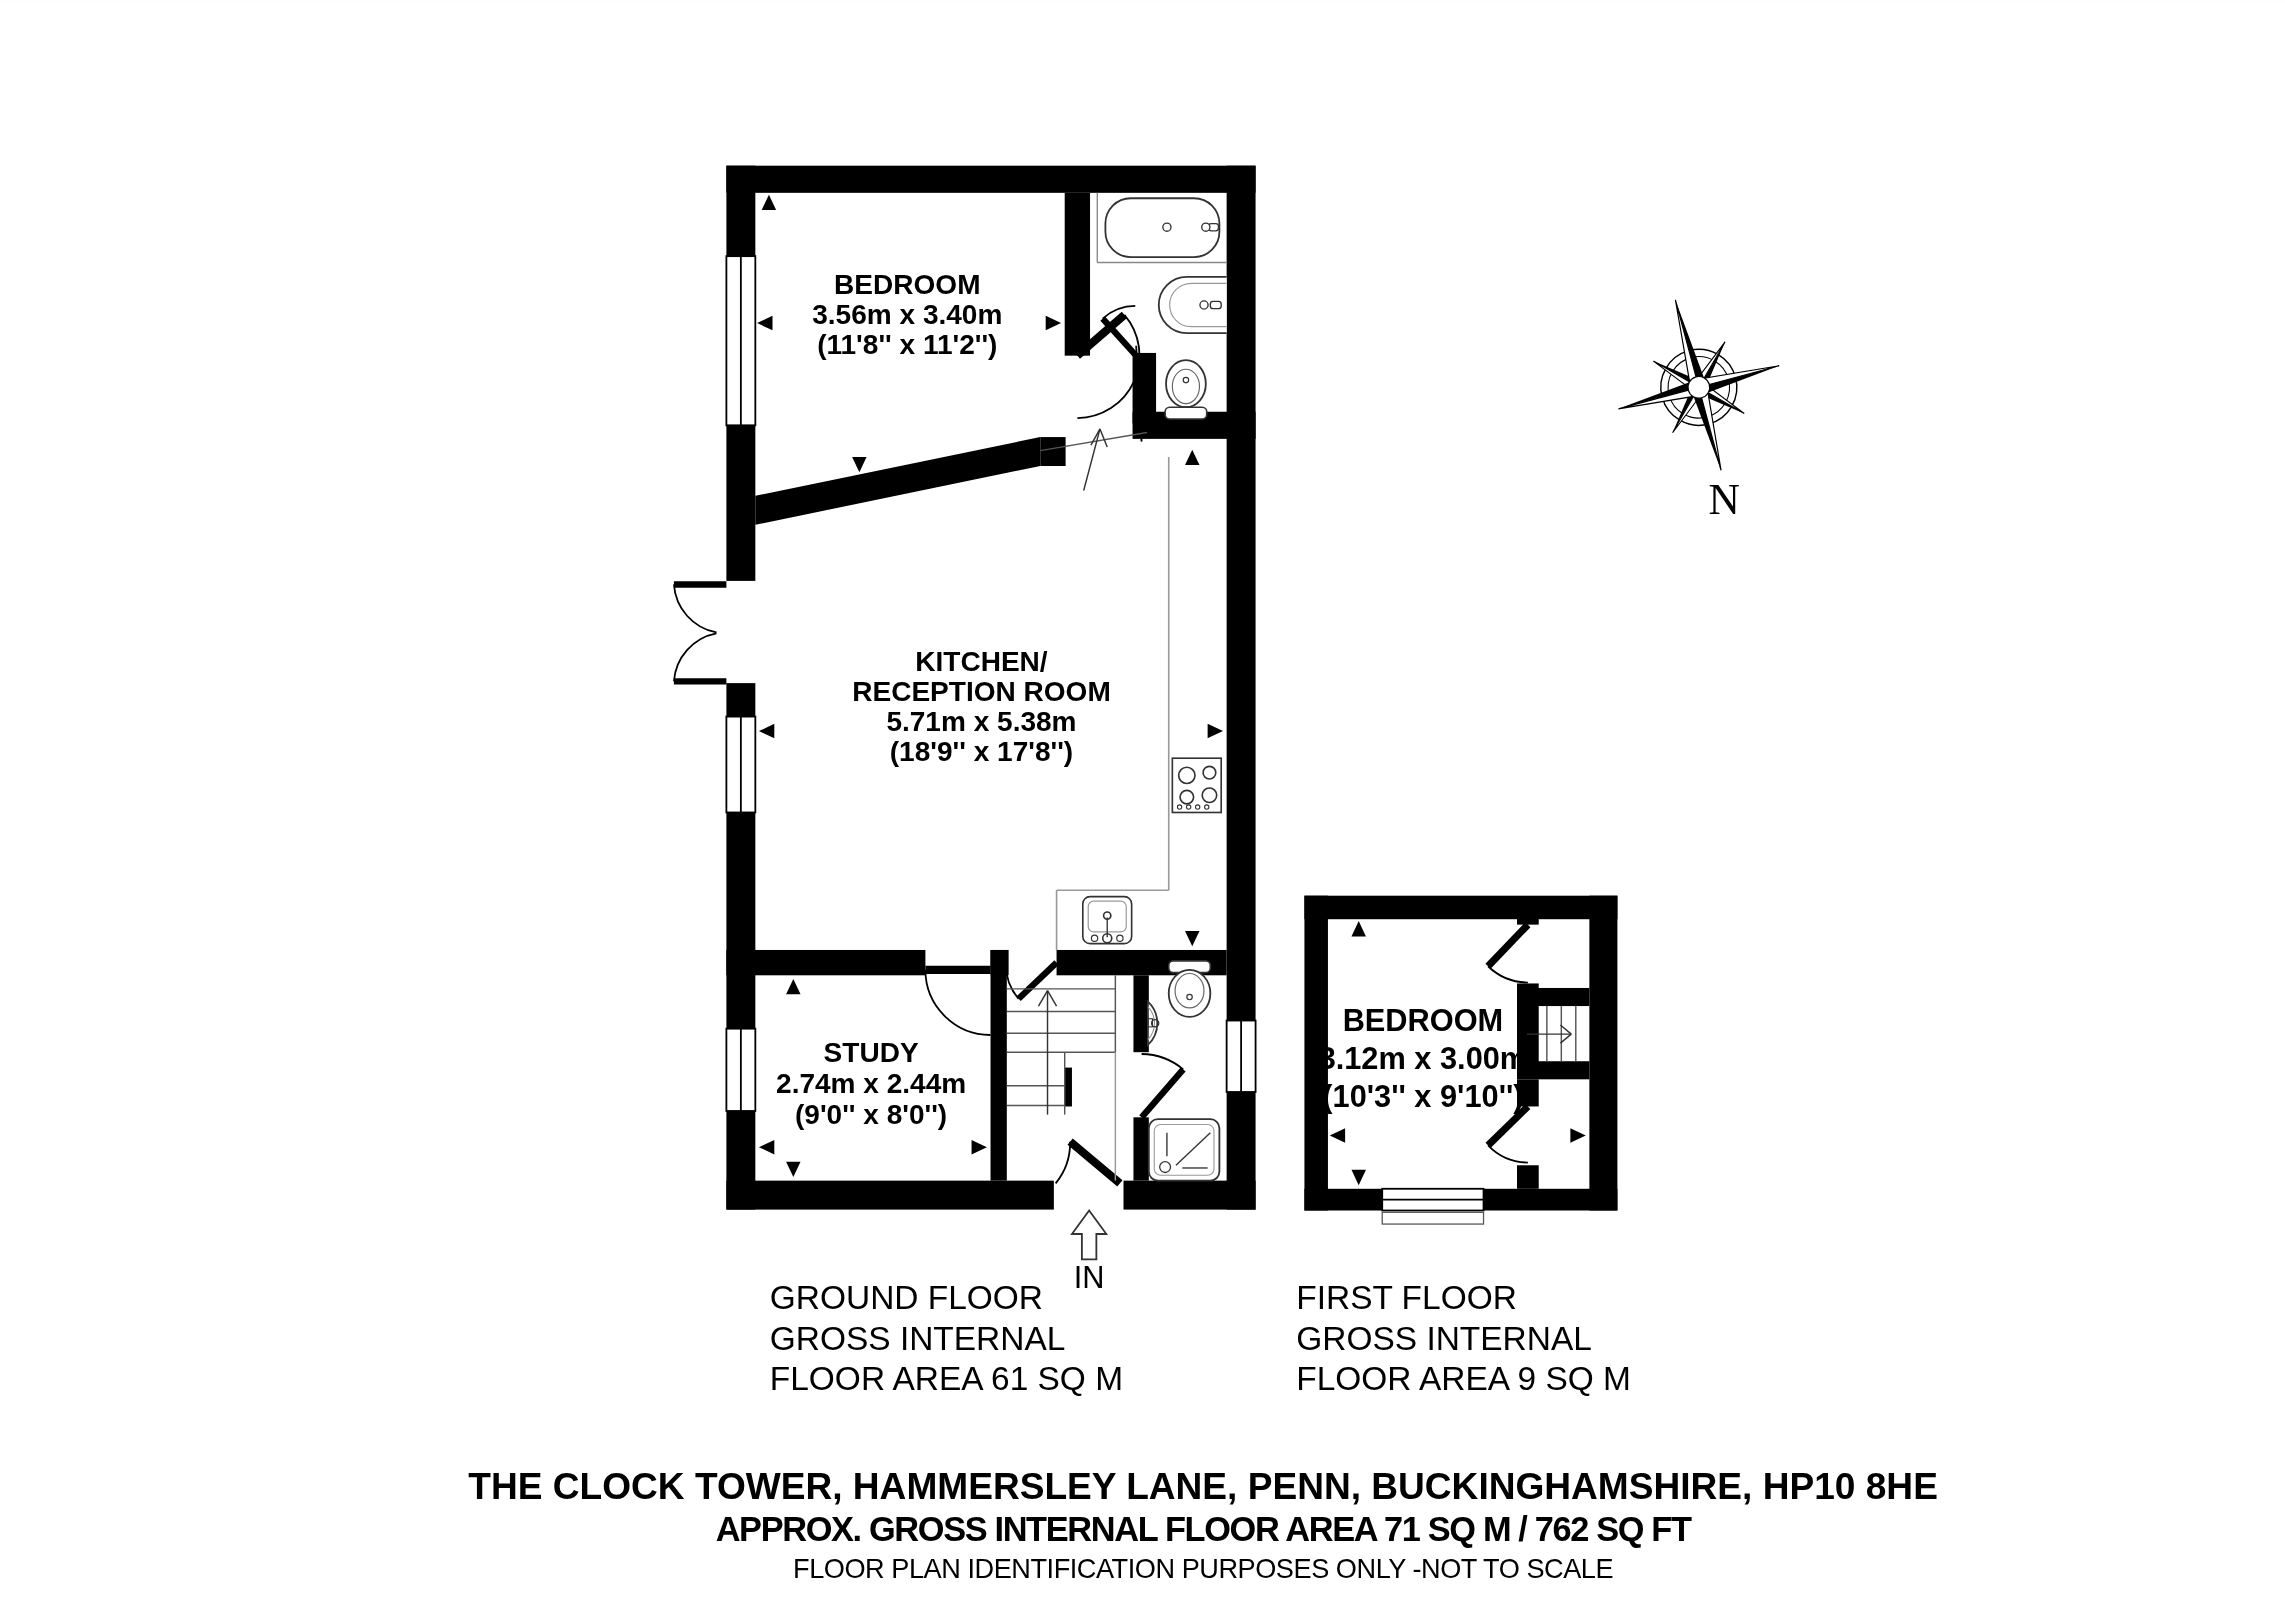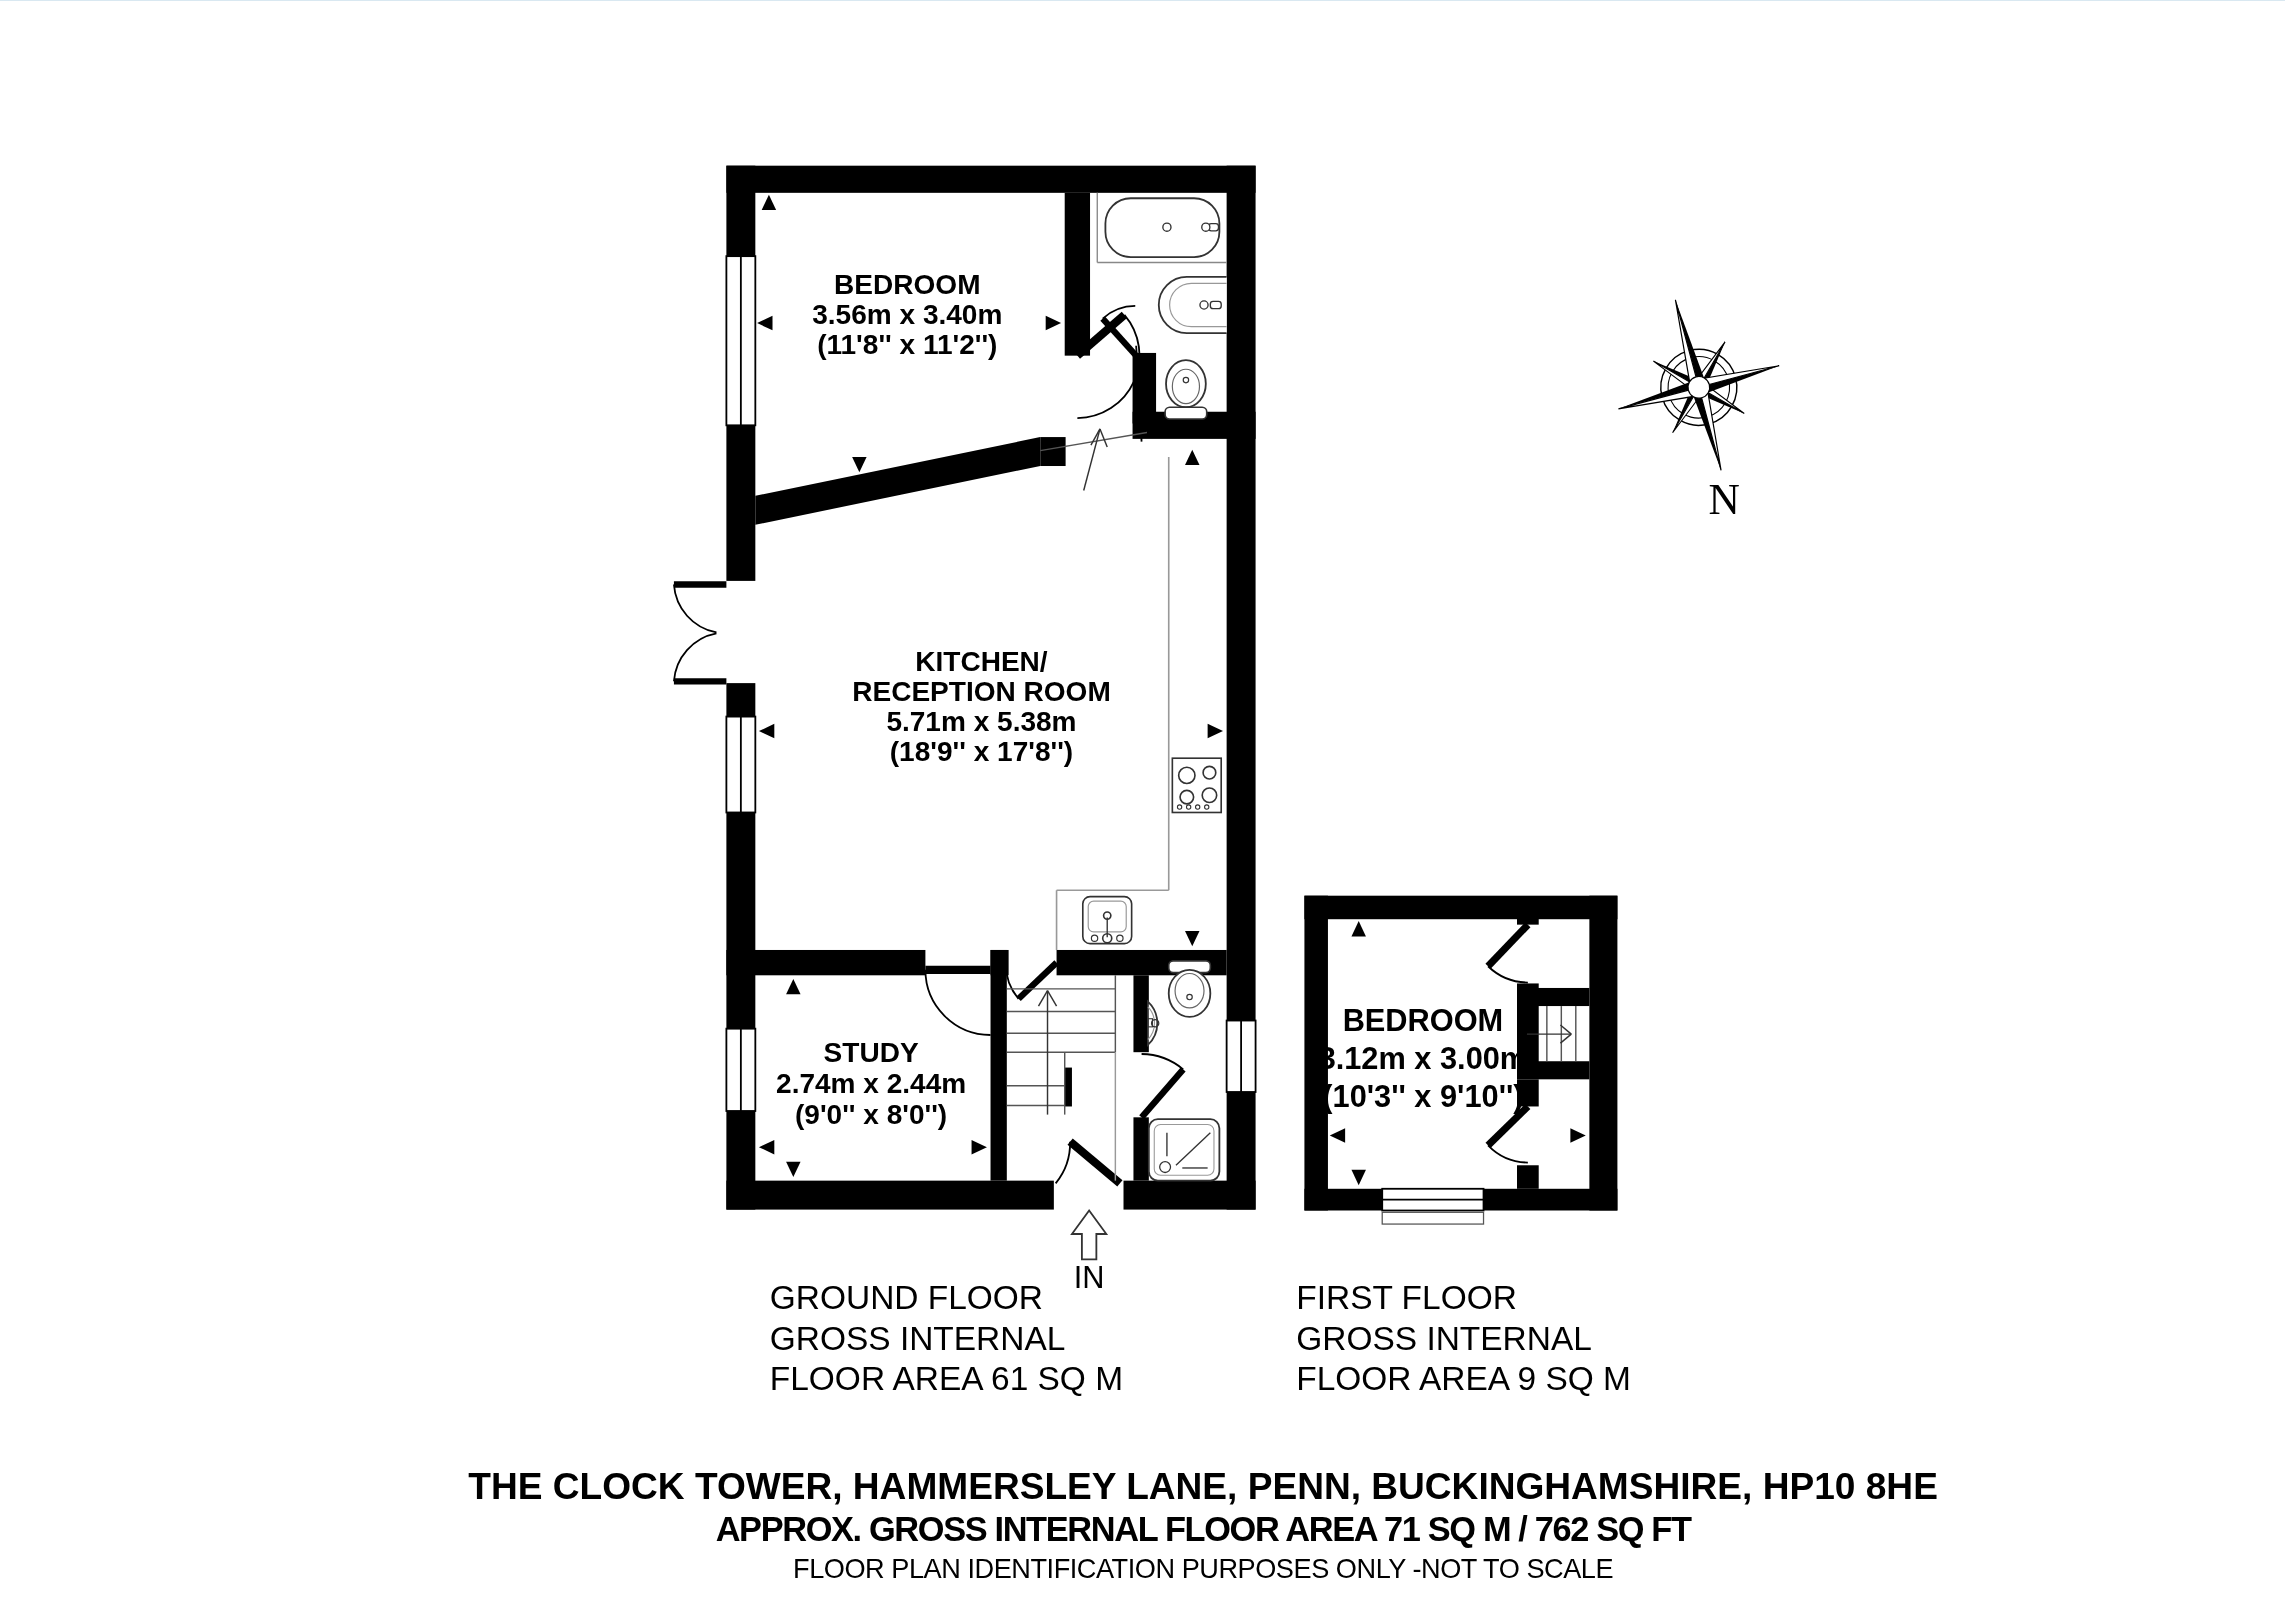--- a/index.html
+++ b/index.html
@@ -1,17 +1,17 @@
 <!DOCTYPE html>
 <html style="font-size:14.5px"><head>
 <meta charset="utf-8">
 <style>
   html,body{margin:0;padding:0;background:#fff;}
   body{font-family:"Liberation Sans",sans-serif;}
-  .stage{position:relative;width:2285px;height:1615px;background:#0369a1;overflow:hidden;}
+  .stage{position:relative;width:2285px;height:1615px;background:#fef9c3;overflow:hidden;}
   svg{display:block;}
   svg text{fill:#000;}
   .room-label{font-weight:bold;font-size:31px;}
   .room-label-lg{font-weight:bold;font-size:34px;}
   .floor-label{font-size:37px;}
   .in-label{font-size:34px;}
   .n-label{font-family:"Liberation Serif",serif;font-size:48px;}
   .addr{font-weight:bold;font-size:41px;}
   .area{font-weight:bold;font-size:38px;letter-spacing:-1.5px;}
   .disc{font-size:30px;letter-spacing:-0.5px;}

